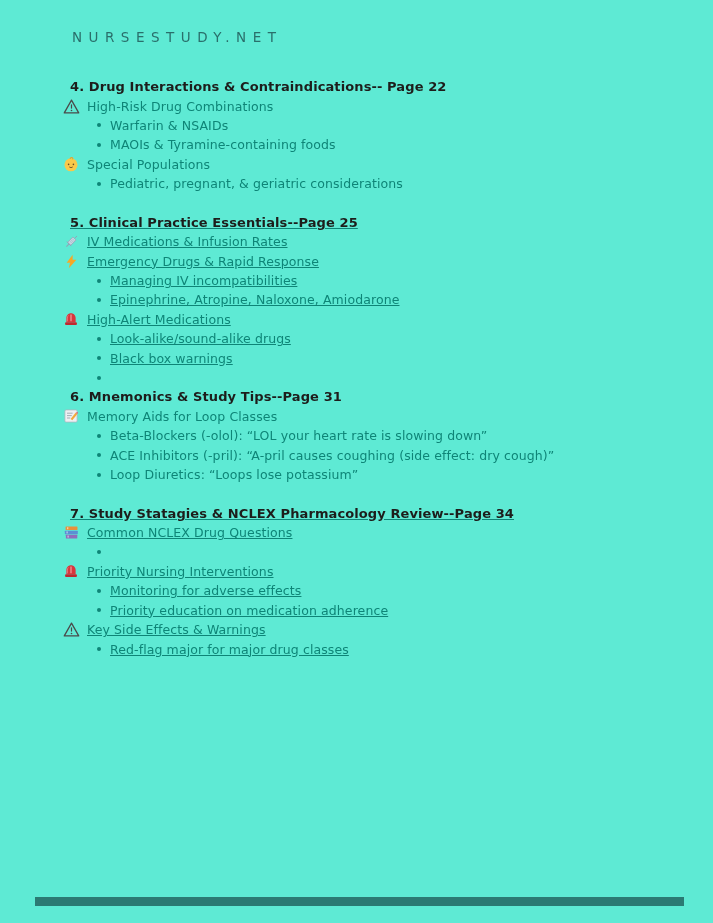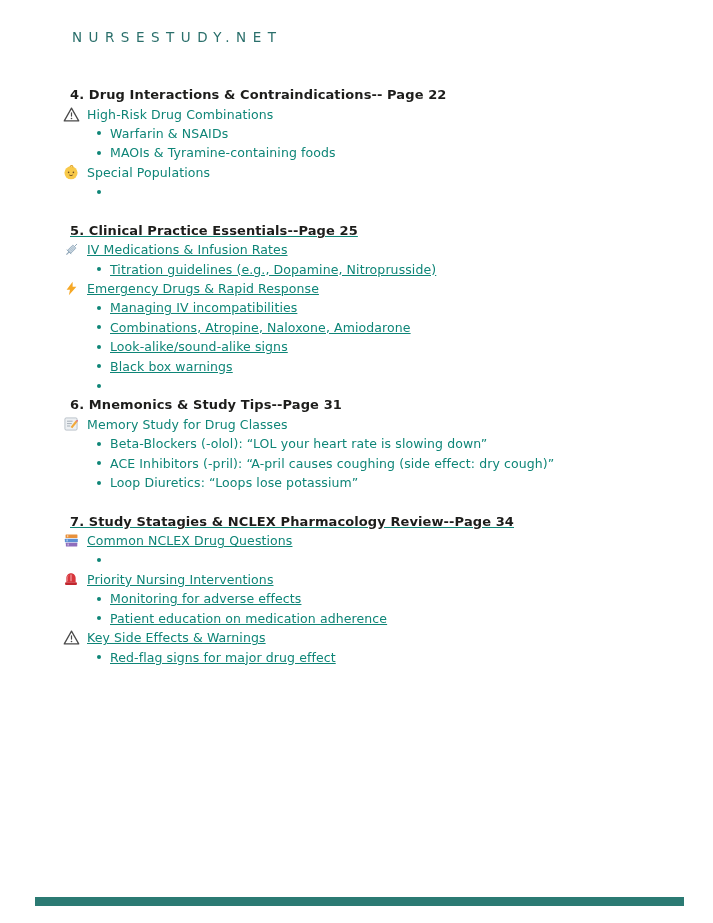--- a/index.html
+++ b/index.html
@@ -1,35 +1,34 @@
 <!DOCTYPE html>
 <html style="--teal: #0E8577; --wordmark: #2A6F6B; --heading: #1D1D1B; --accent: #2B7A73;"><head>
 <meta charset="utf-8">
 <style>
   html,body { margin:0; padding:0; background:#e9e9e9; }
   .page {
     position:relative;
     width:713px; height:923px;
     margin:0 auto;
-    background:#ffffff;
+    background:#5eead4;
     font-family:"DejaVu Sans", sans-serif;
     overflow:hidden;
   }
   .wordmark {
     position:absolute; left:72px; top:29px;
     font-size:13.5px; font-weight:500;
     letter-spacing:6.5px;
     color:var(--wordmark,#2A6F6B);
   }
   .content {
     position:absolute; left:0; top:77px; right:0;
     font-size:12.5px;
     color:var(--teal,#0E8577);
     letter-spacing:0.1px;
-    margin-top:8px;
   }
   .section { }
   .section.gap-before { margin-top:19.4px;text-decoration:underline; }
   .row { height:19.4px; display:flex; align-items:center; }
   .section-heading {
     margin-left:70px;
     font-weight:bold;
     font-size:13px;
     color:var(--heading,#1D1D1B);
   }
@@ -89,61 +88,69 @@
               <path d="M9 3.1 C10 1.2 12.6 1.6 12.2 3.7" fill="none" stroke="#E2A62F" stroke-width="1.4" stroke-linecap="round"></path>
               <circle cx="7" cy="10.5" r="1" fill="#6b4c23"></circle>
               <circle cx="13" cy="10.5" r="1" fill="#6b4c23"></circle>
               <path d="M8.2 14 q1.8 1.5 3.6 0" fill="none" stroke="#6b4c23" stroke-width="1.1" stroke-linecap="round"></path>
             </svg>
           </span>
           <span class="topic-label">Special Populations</span>
         </div>
         <div class="row bullet-row">
           <span class="bullet-dot"></span>
+          <span class="bullet-text">Pediatric, pregnant, &amp; geriatric considerations</span>
         </div>
       </div>
       <div class="section gap-before">
         <div class="row section-heading">5. Clinical Practice Essentials--Page 25</div>
         <div class="row topic">
           <span class="icon">
             <svg viewBox="0 0 20 20" width="17" height="17">
               <g transform="rotate(45 10 10)">
                 <path d="M10 0.8 V5" stroke="#8FA6B8" stroke-width="1.1"></path>
                 <rect x="7.4" y="5" width="5.2" height="9" rx="0.8" fill="#C6D4DF" stroke="#8FA6B8" stroke-width="0.9"></rect>
                 <path d="M6.3 14 h7.4" stroke="#8FA6B8" stroke-width="1.1"></path>
                 <rect x="9.3" y="14" width="1.4" height="4.4" fill="#8FA6B8"></rect>
                 <path d="M8.3 7 h3.4 M8.3 9 h3.4 M8.3 11 h3.4" stroke="#9FB4C5" stroke-width="0.7"></path>
               </g>
             </svg>
           </span>
           <span class="topic-label">IV Medications &amp; Infusion Rates</span>
         </div>
-        <div class="row bullet-row">
-          <span class="bullet-dot"></span>
-          <span class="bullet-text">Titration guidelines (e.g., Dopamine, Nitroprusside)</span>
-        </div>
         <div class="row topic">
           <span class="icon">
             <svg viewBox="0 0 20 20" width="15" height="15">
               <path d="M11.5 1 L3.5 11.5 H8 L6.5 19 L16.5 7.5 H11.5 Z" fill="#F6A826"></path>
             </svg>
           </span>
           <span class="topic-label">Emergency Drugs &amp; Rapid Response</span>
         </div>
         <div class="row bullet-row">
           <span class="bullet-dot"></span>
           <span class="bullet-text">Managing IV incompatibilities</span>
         </div>
         <div class="row bullet-row">
           <span class="bullet-dot"></span>
-          <span class="bullet-text">Combinations, Atropine, Naloxone, Amiodarone</span>
-        </div>
-        <div class="row bullet-row">
-          <span class="bullet-dot"></span>
-          <span class="bullet-text">Look-alike/sound-alike signs</span>
+          <span class="bullet-text">Epinephrine, Atropine, Naloxone, Amiodarone</span>
+        </div>
+        <div class="row topic">
+          <span class="icon">
+            <svg viewBox="0 0 20 20" width="16" height="16">
+              <path d="M10 2.8 c-3.6 0 -5.8 2.8 -5.8 6 V14 h11.6 V8.8 c0 -3.2 -2.2 -6 -5.8 -6 Z" fill="#D8363C"></path>
+              <path d="M10 4.4 v8.4" stroke="#F4B8B8" stroke-width="1.2"></path>
+              <path d="M6.7 5.6 c-.9 1 -1.3 2 -1.3 3.2 V13" stroke="#EE8A90" stroke-width="1" fill="none"></path>
+              <rect x="2.6" y="14" width="14.8" height="3.4" rx="1.2" fill="#C1272F"></rect>
+            </svg>
+          </span>
+          <span class="topic-label">High-Alert Medications</span>
+        </div>
+        <div class="row bullet-row">
+          <span class="bullet-dot"></span>
+          <span class="bullet-text">Look-alike/sound-alike drugs</span>
         </div>
         <div class="row bullet-row">
           <span class="bullet-dot"></span>
           <span class="bullet-text">Black box warnings</span>
         </div>
         <div class="row bullet-row">
           <span class="bullet-dot"></span>
           <span class="bullet-text"></span>
         </div>
       </div>
@@ -151,21 +158,21 @@
         <div class="row section-heading">6. Mnemonics &amp; Study Tips--Page 31</div>
         <div class="row topic">
           <span class="icon">
             <svg viewBox="0 0 20 20" width="16" height="16">
               <rect x="2.4" y="2.4" width="15.2" height="15.2" rx="1.5" fill="#EDF0F3" stroke="#ADB6BF" stroke-width="1"></rect>
               <path d="M5 6.5 h7 M5 9.5 h6 M5 12.5 h4" stroke="#9AA4AE" stroke-width="1.1"></path>
               <path d="M9.5 13.6 L15.7 5.9 L17.9 7.6 L11.7 15.3 Z" fill="#F2A93B"></path>
               <path d="M15.7 5.9 L17.9 7.6 L18.7 5.1 Z" fill="#E0525E"></path>
             </svg>
           </span>
-          <span class="topic-label">Memory Study for Drug Classes</span>
+          <span class="topic-label">Memory Aids for Loop Classes</span>
         </div>
         <div class="row bullet-row">
           <span class="bullet-dot"></span>
           <span class="bullet-text">Beta-Blockers (-olol): “LOL your heart rate is slowing down”</span>
         </div>
         <div class="row bullet-row">
           <span class="bullet-dot"></span>
           <span class="bullet-text">ACE Inhibitors (-pril): “A-pril causes coughing (side effect: dry cough)”</span>
         </div>
         <div class="row bullet-row">
@@ -199,33 +206,33 @@
             </svg>
           </span>
           <span class="topic-label">Priority Nursing Interventions</span>
         </div>
         <div class="row bullet-row">
           <span class="bullet-dot"></span>
           <span class="bullet-text">Monitoring for adverse effects</span>
         </div>
         <div class="row bullet-row">
           <span class="bullet-dot"></span>
-          <span class="bullet-text">Patient education on medication adherence</span>
+          <span class="bullet-text">Priority education on medication adherence</span>
         </div>
         <div class="row topic">
           <span class="icon">
             <svg viewBox="0 0 20 20" width="17" height="17">
               <path d="M10 2.5 L18.5 17.5 H1.5 Z" fill="none" stroke="#4a4a4a" stroke-width="1.5" stroke-linejoin="round"></path>
               <rect x="9.3" y="7.3" width="1.4" height="5.2" rx="0.7" fill="#4a4a4a"></rect>
               <circle cx="10" cy="14.7" r="0.95" fill="#4a4a4a"></circle>
             </svg>
           </span>
           <span class="topic-label">Key Side Effects &amp; Warnings</span>
         </div>
         <div class="row bullet-row">
           <span class="bullet-dot"></span>
-          <span class="bullet-text">Red-flag signs for major drug effect</span>
+          <span class="bullet-text">Red-flag major for major drug classes</span>
         </div>
       </div>
     </div>
 
   <div class="accent-bar"></div>
 </div>
 
 </body></html>

